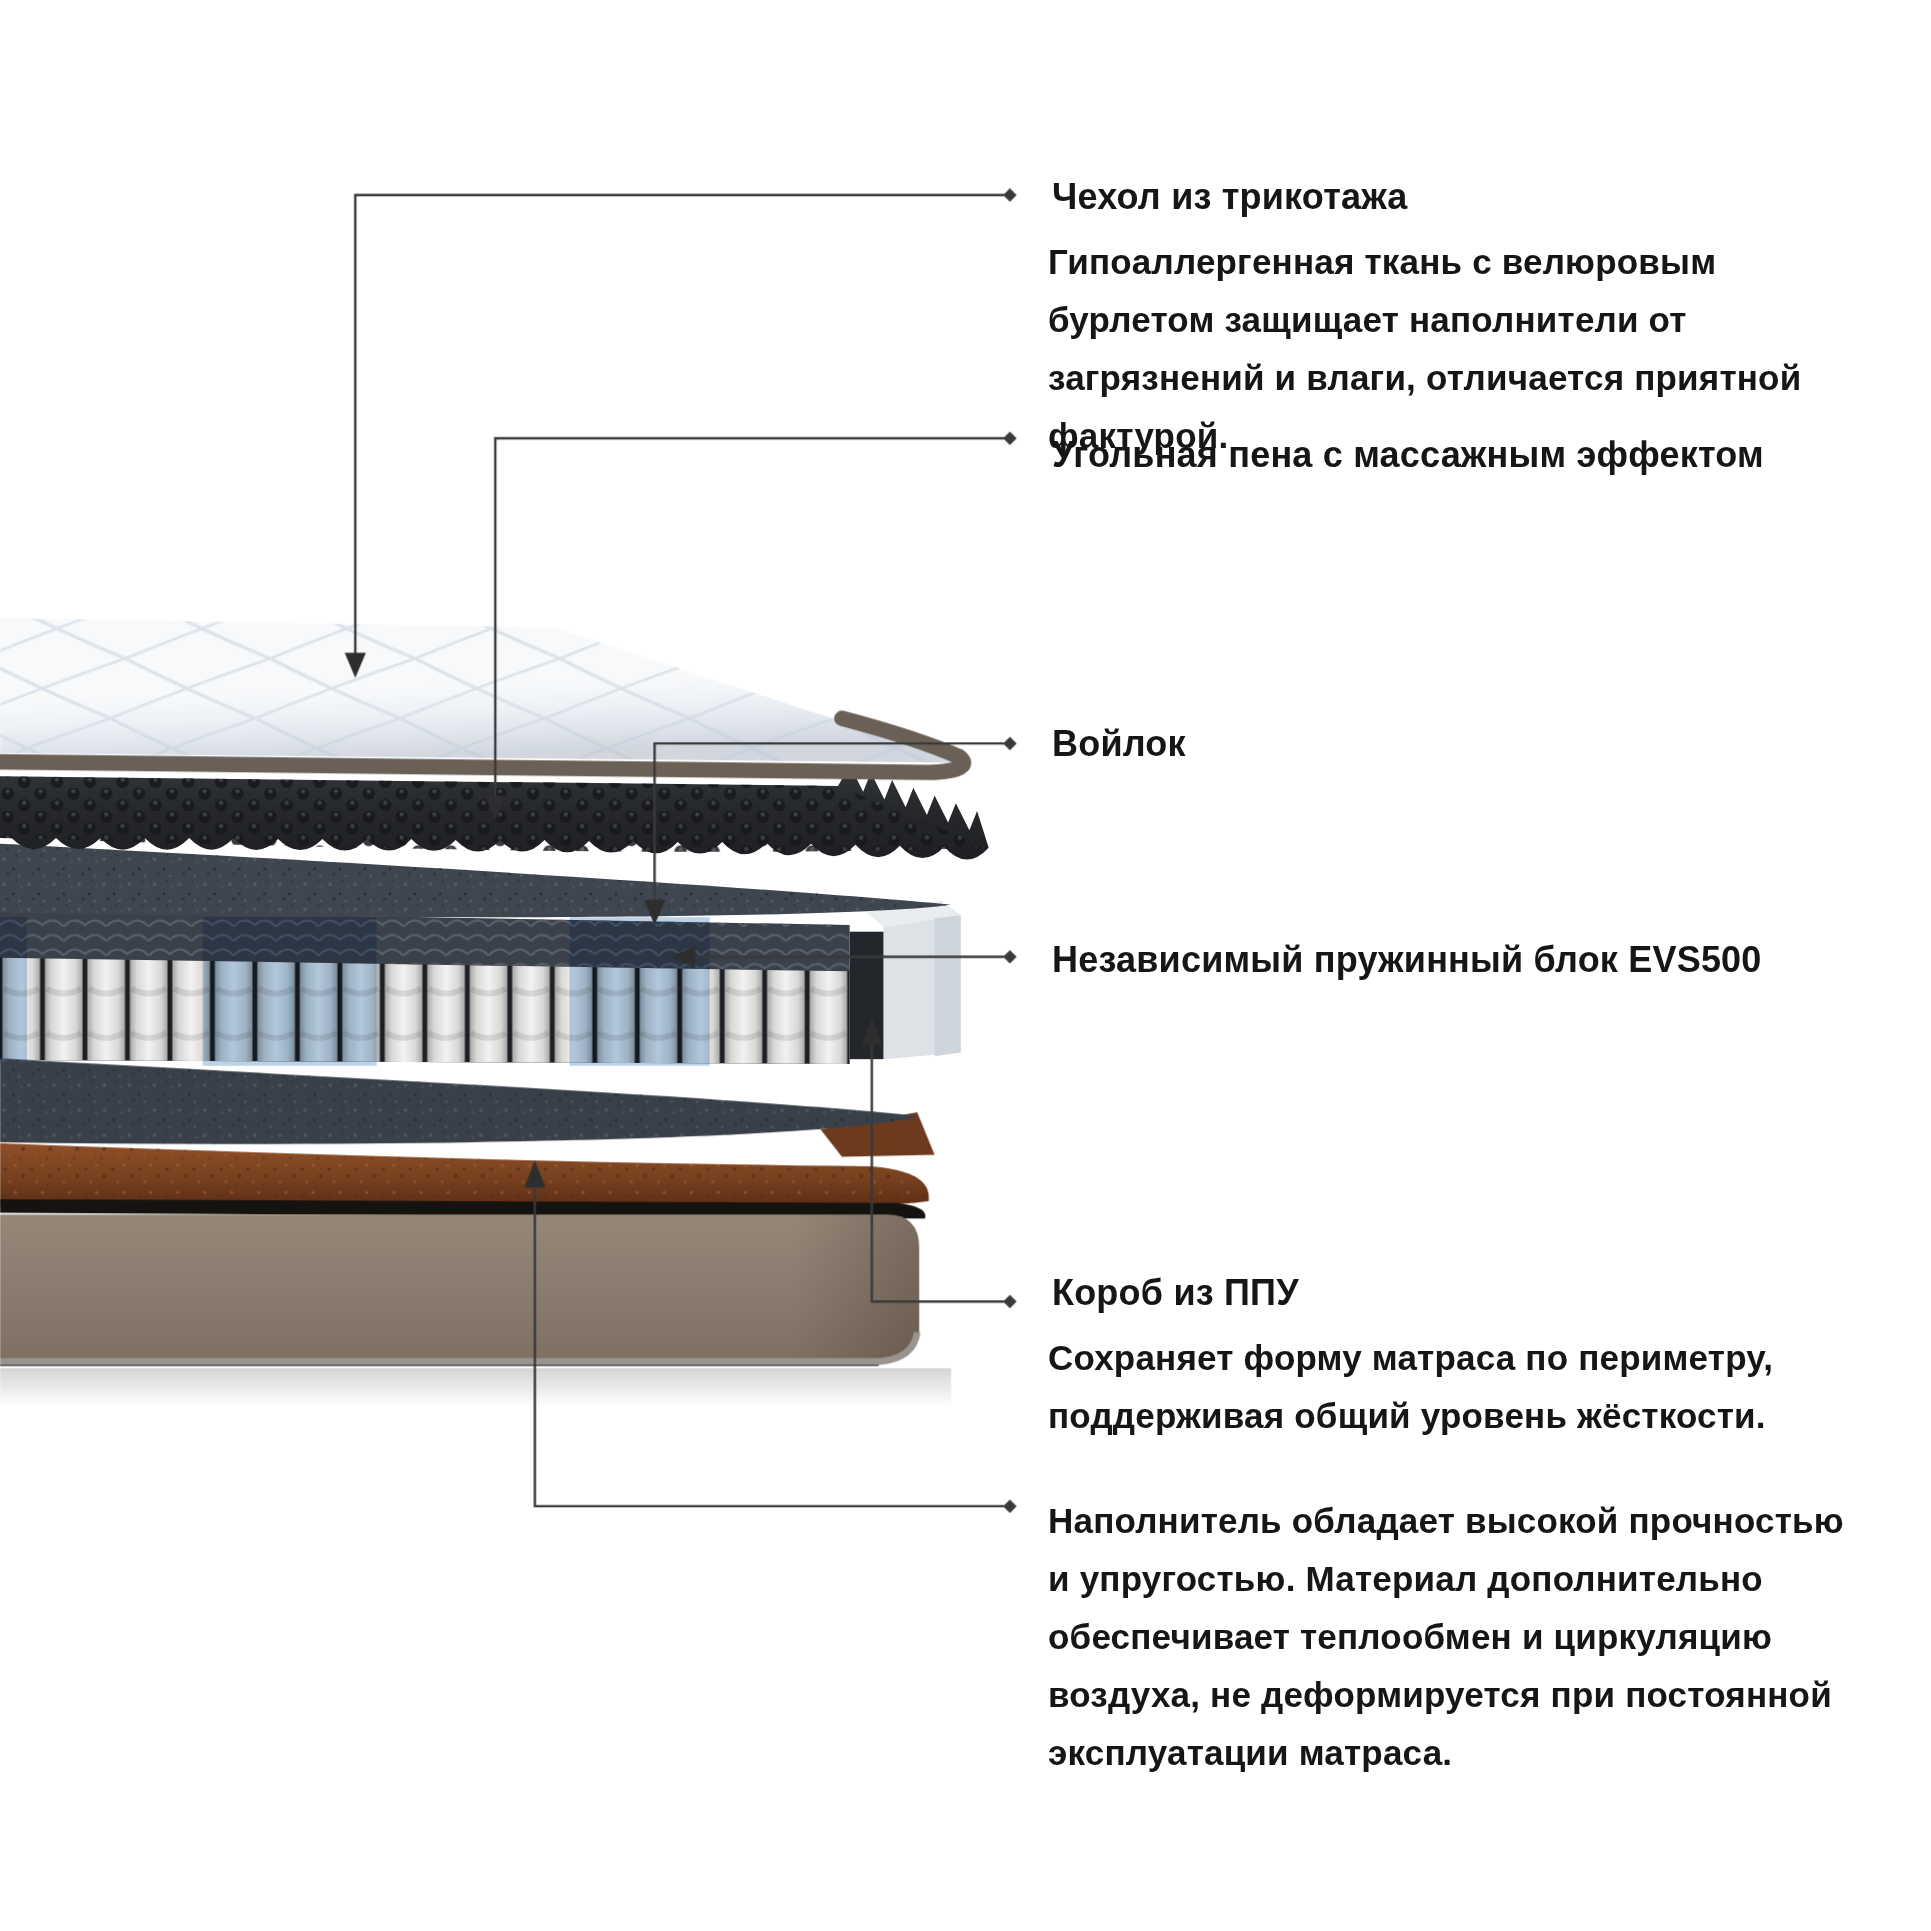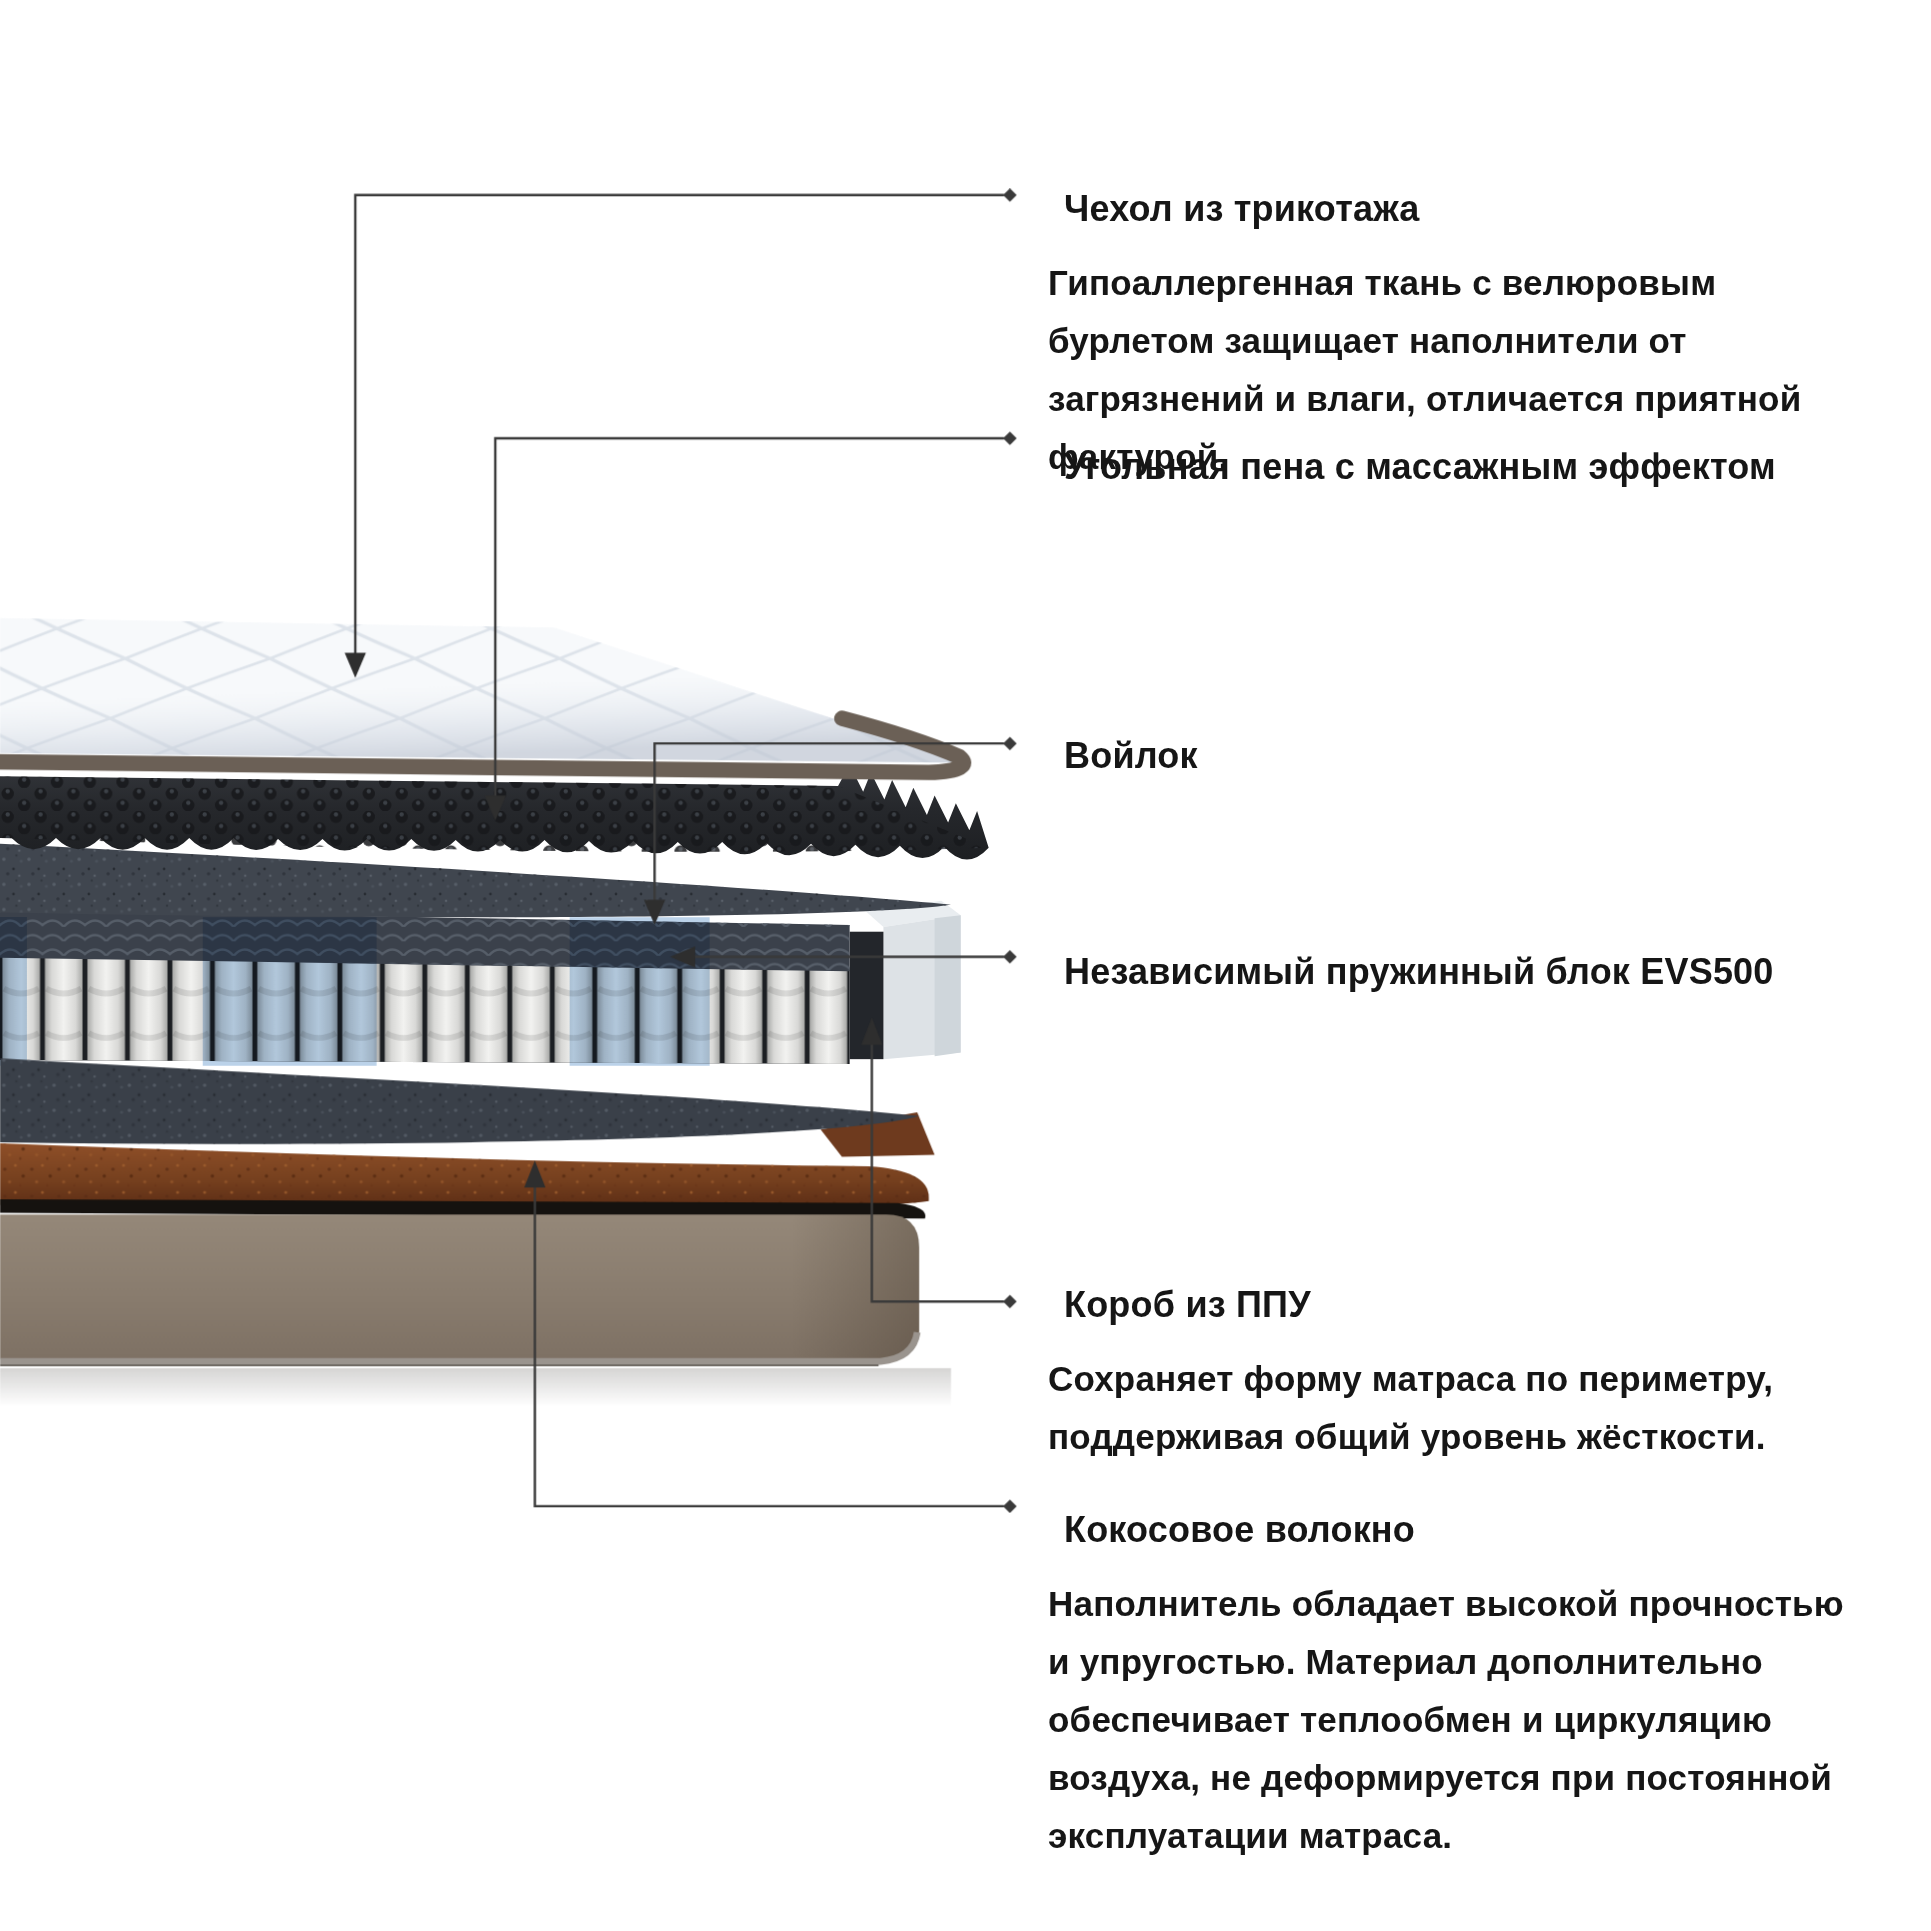--- a/index.html
+++ b/index.html
@@ -1,21 +1,21 @@
 <!DOCTYPE html>
 <html><head>
 <meta charset="utf-8">
 <style>
   html,body{margin:0;padding:0;background:#ffffff;}
   #canvas{position:relative;width:1931px;height:1931px;background:#ffffff;overflow:hidden;
           font-family:"Liberation Sans", sans-serif;}
   #art{position:absolute;left:0;top:0;}
   .textcol{position:absolute;left:1048px;width:816px;color:#161616;}
   .sec{position:absolute;left:0;width:816px;}
-  .sec h3{margin:16px;font-size:36px;line-height:58px;font-weight:700;letter-spacing:0.2px;}
+  .sec h3{margin:4px;font-size:36px;line-height:58px;font-weight:700;letter-spacing:0.2px;}
   .sec p{margin:6.8px 0 0 0;font-size:35px;line-height:58px;font-weight:700;letter-spacing:0.2px;}
 </style>
 </head>
 <body>
 <div id="canvas">
 
 <svg id="art" width="1931" height="1931" viewBox="0 0 2000 2000" aria-hidden="true">
   <defs>
 
     <pattern id="quilt" width="150" height="62" patternUnits="userSpaceOnUse" patternTransform="skewX(-14)">
@@ -203,19 +203,18 @@
   <div class="sec" style="top:927px">
     <h3>Независимый пружинный блок EVS500</h3>
   </div>
 
   <div class="sec" style="top:1260px">
     <h3>Короб из ППУ</h3>
     <p>Сохраняет форму матраса по периметру, поддерживая общий уровень жёсткости.</p>
   </div>
 
   <div class="sec" style="top:1485px">
-    <h3>Кокосовое волокно</h3>
     <p>Наполнитель обладает высокой прочностью и упругостью. Материал дополнительно обеспечивает теплообмен и циркуляцию воздуха, не деформируется при постоянной эксплуатации матраса.</p>
   </div>
 
 </div>
 </div>
 
 
 </body></html>

